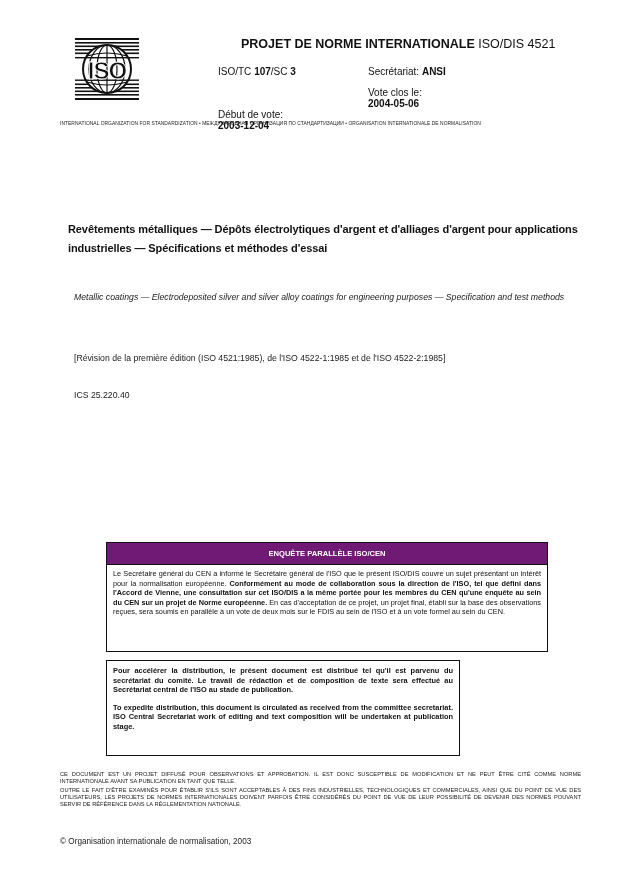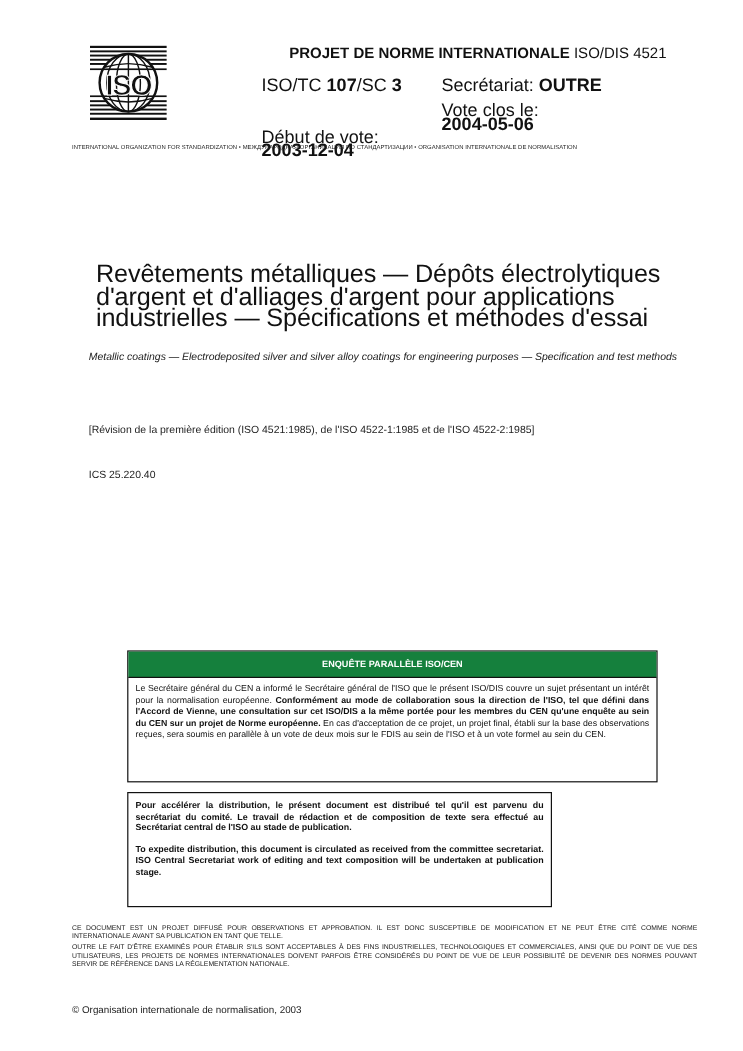--- a/index.html
+++ b/index.html
@@ -6,34 +6,34 @@
     body { width: 619px; height: 876px; position: relative; overflow: hidden;
            font-family: "Liberation Sans", sans-serif; color: #111; }
     .abs { position: absolute; }
 
     
     #logo { left: 75px; top: 38px; width: 64px; height: 48px; }
 
     
     .hdr-title { left: 218px; top: 37px; font-size: 12.5px; white-space: nowrap; }
     .hdr-title b { font-weight: bold; padding-left: 23px; }
-    .hdr-small { font-size: 15px; white-space: nowrap; line-height: 11px; }
+    .hdr-small { font-size: 10px; white-space: nowrap; line-height: 11px; }
     .org-line { left: 60px; top: 121px; width: 522px; font-size: 4.9px; letter-spacing: 0.05px;
                 white-space: nowrap; text-transform: uppercase; color: #222; }
 
-    .title { left: 80px; top: 220px; width: 510px; font-size: 21px; font-weight: normal;
+    .title { left: 68px; top: 220px; width: 510px; font-size: 11px; font-weight: bold;
              line-height: 18.5px; letter-spacing: -0.1px; }
     .subtitle { left: 74px; top: 292px; width: 510px; font-size: 8.7px; font-style: italic;
                 line-height: 11.5px; color: #222; }
     .revision { left: 74px; top: 353px; font-size: 8.7px; white-space: nowrap; color: #222; }
     .ics { left: 74px; top: 390px; font-size: 8.7px; white-space: nowrap; color: #222; }
 
     
     .box1 { left: 106px; top: 542px; width: 442px; height: 110px; border: 1px solid #111; box-sizing: border-box; }
-    .box1-head { height: 21px; background: #15803d; color: #fff; font-size: 7.6px; font-weight: bold;
+    .box1-head { height: 21px; background: #701a75; color: #fff; font-size: 7.6px; font-weight: bold;
                  text-align: center; line-height: 21px; border-bottom: 1px solid #111; }
     .box1-body { padding: 4px 6px 0 6px; font-size: 7.3px; line-height: 9.5px; text-align: justify; color: #111; }
     .box2 { left: 106px; top: 660px; width: 354px; height: 96px; border: 1px solid #111; box-sizing: border-box;
             padding: 5px 6px 0 6px; font-size: 7.4px; line-height: 9.5px; text-align: justify; font-weight: bold; color: #111; }
     .box2 p { margin: 0 0 8px 0; }
 
     .disclaimer { left: 60px; top: 771px; width: 521px; font-size: 5.7px; line-height: 6.8px; text-transform: uppercase;
                   text-align: justify; color: #222; }
     .disclaimer p { margin: 0 0 2.5px 0; }
     .copyright { left: 60px; top: 837px; font-size: 8.2px; white-space: nowrap; color: #222; }
@@ -73,21 +73,21 @@
 
 <div class="abs hdr-title">
   <b>PROJET DE NORME INTERNATIONALE</b>
   <span>ISO/DIS 4521</span>
 </div>
 
 <div class="abs hdr-small" style="left:218px; top:66px;">
   <span>ISO/TC </span><b>107</b><span>/SC </span><b>3</b>
 </div>
 <div class="abs hdr-small" style="left:368px; top:66px;">
-  <span>Secrétariat: </span><b>OUTRE</b>
+  <span>Secrétariat: </span><b>ANSI</b>
 </div>
 
 <div class="abs hdr-small" style="left:218px; top:87px;margin-top:22px;">
   <div>Début de vote:</div>
   <b>2003-12-04</b>
 </div>
 <div class="abs hdr-small" style="left:368px; top:87px;">
   <div>Vote clos le:</div>
   <b>2004-05-06</b>
 </div>

